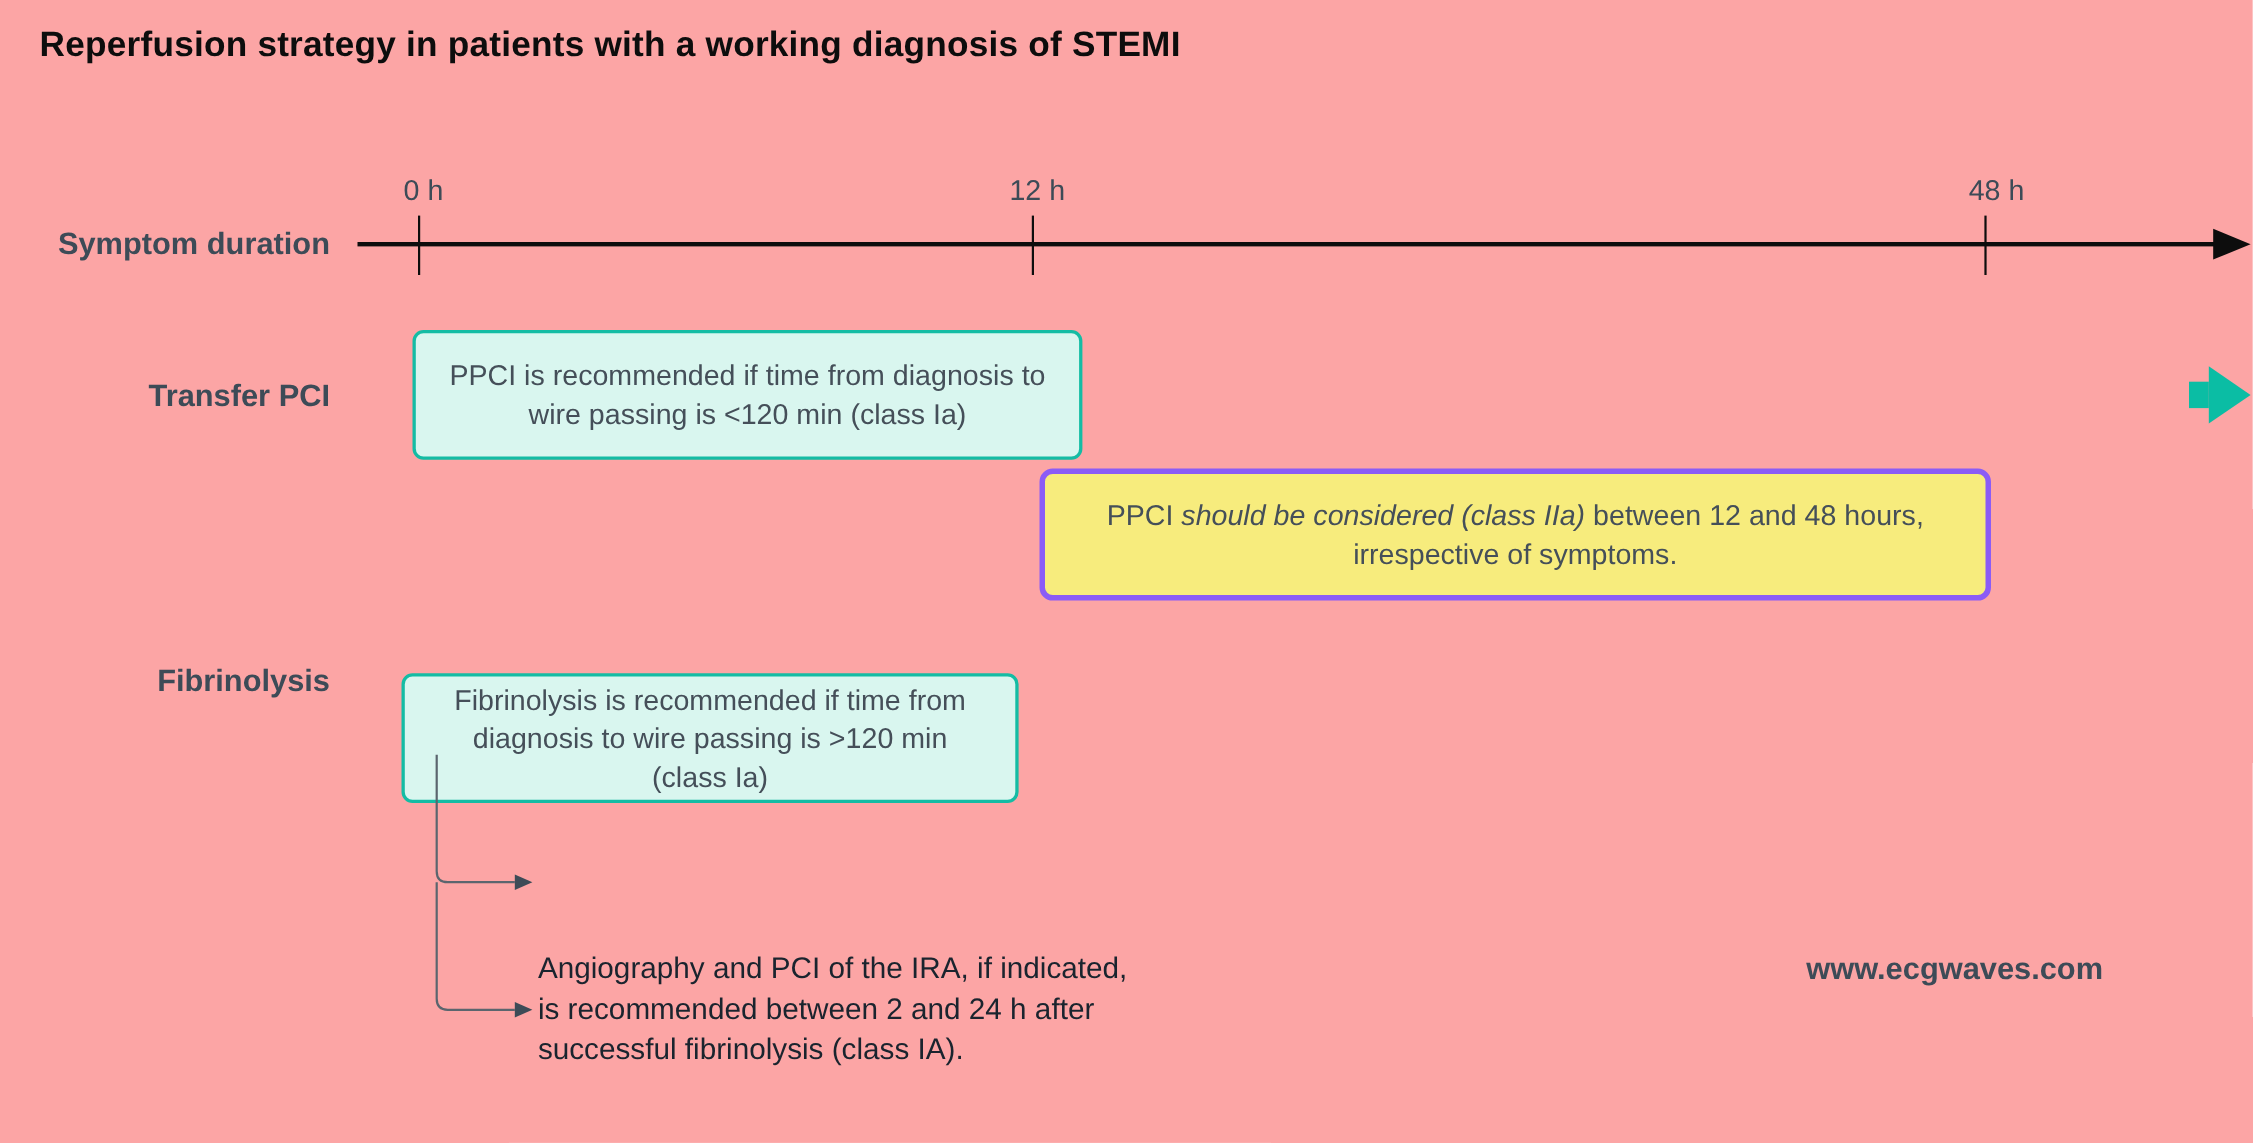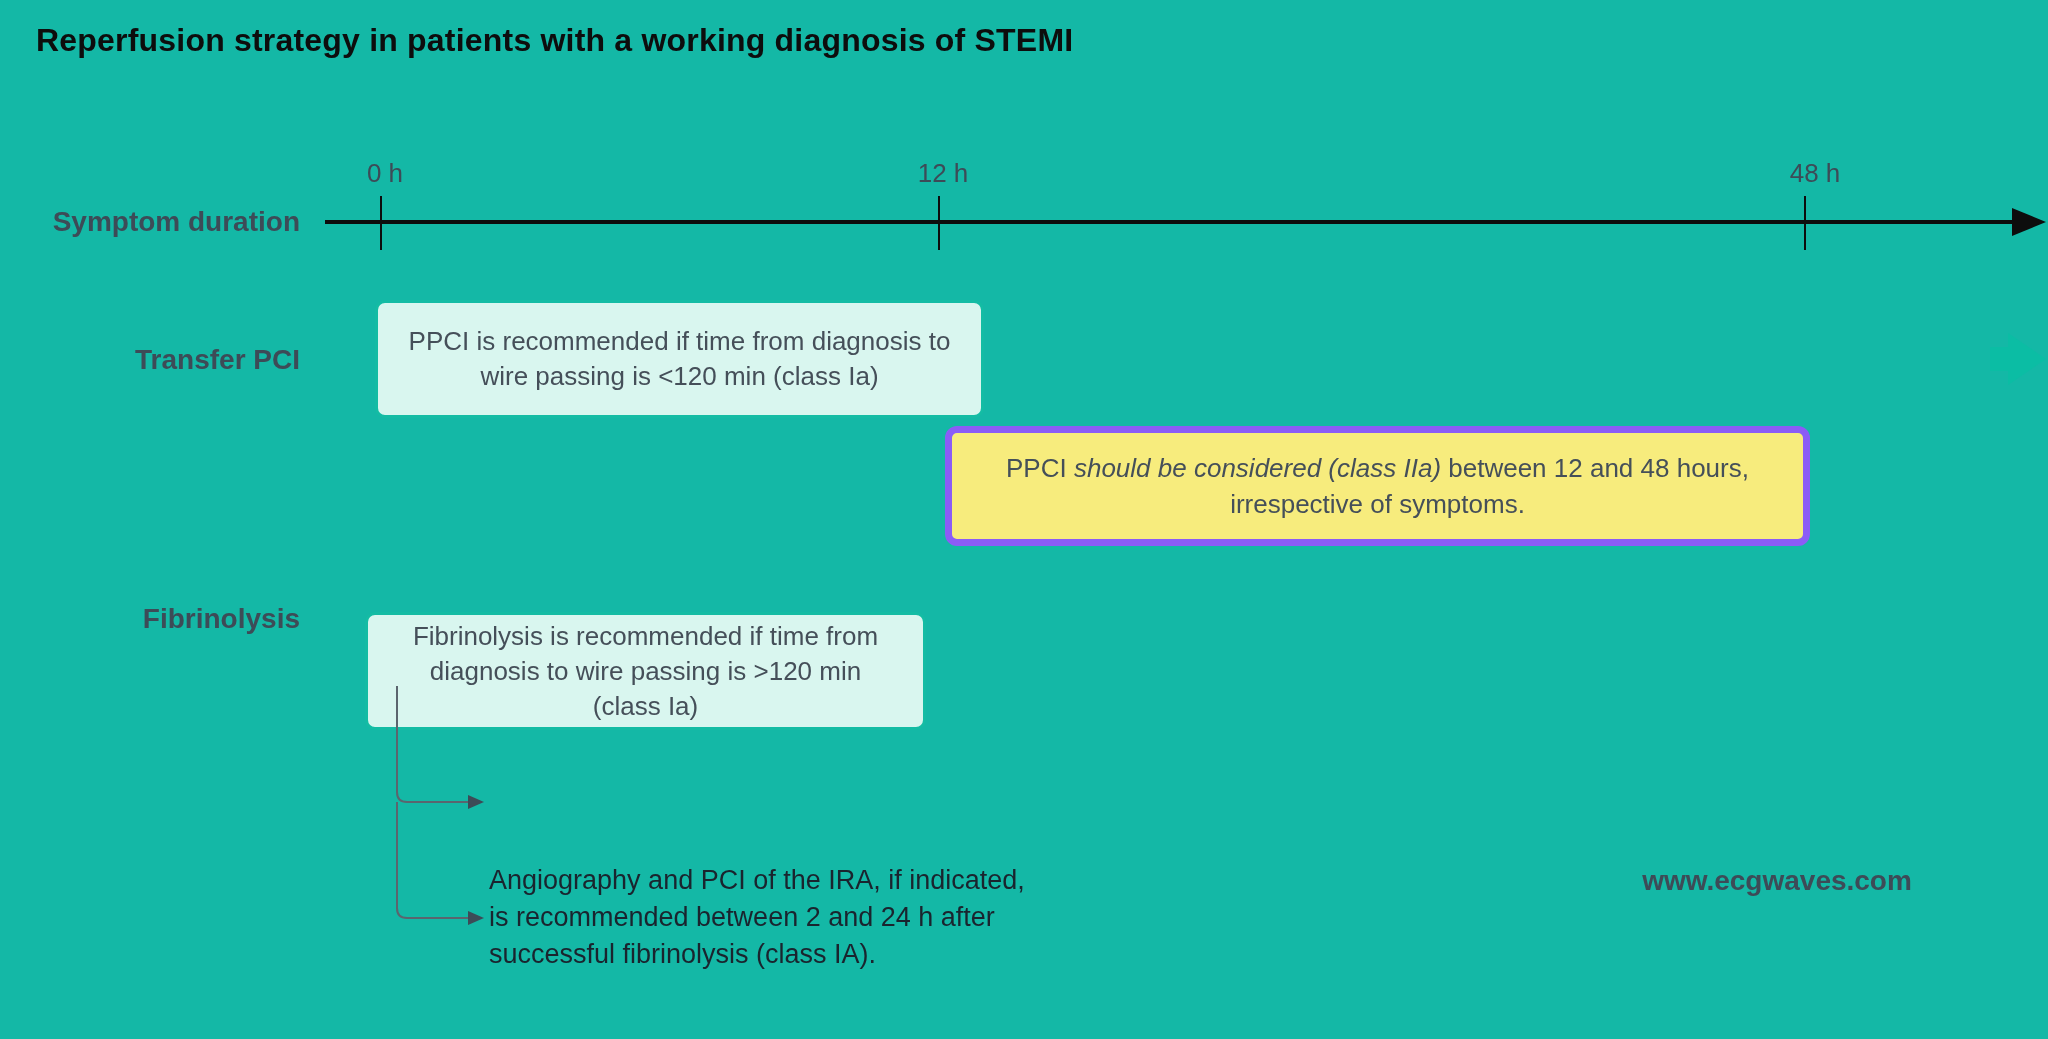--- a/index.html
+++ b/index.html
@@ -1,21 +1,21 @@
 <!DOCTYPE html>
 <html><head>
 <meta charset="utf-8">
 <style>
   * { margin: 0; padding: 0; box-sizing: border-box; }
   html, body { background: #ffffff; }
   .canvas {
     position: relative;
     width: 2048px;
     height: 1039px;
-    background: #14b8a6;
+    background: #fca5a5;
     font-family: "Liberation Sans", sans-serif;
     overflow: hidden;
   }
   .title {
     position: absolute; left: 36px; top: 22px;
     font-size: 32px; font-weight: bold; color: #0d0d0d;
     letter-spacing: 0.2px;
   }
   .row-label {
     position: absolute; left: 36px; width: 264px;
@@ -46,21 +46,21 @@
     background: #d9f6ef;
     border: 3px solid #14bca4;
     border-radius: 10px;
     display: flex; align-items: center; justify-content: center;
     text-align: center;
     font-size: 26px; line-height: 35px; color: #454f59;
   }
   .yellow-box {
     position: absolute;
     background: #f7ec7d;
-    border: 7px solid #8b5cf6;
+    border: 5px solid #8b5cf6;
     border-radius: 12px;
     display: flex; align-items: center; justify-content: center;
     text-align: center;
     font-size: 26px; line-height: 36px; color: #454f59;
   }
   .italic { font-style: italic; }
   .teal-arrow-stem {
     position: absolute; left: 1990px; top: 347px;
     width: 18px; height: 24px; background: #0bbda4;
   }

